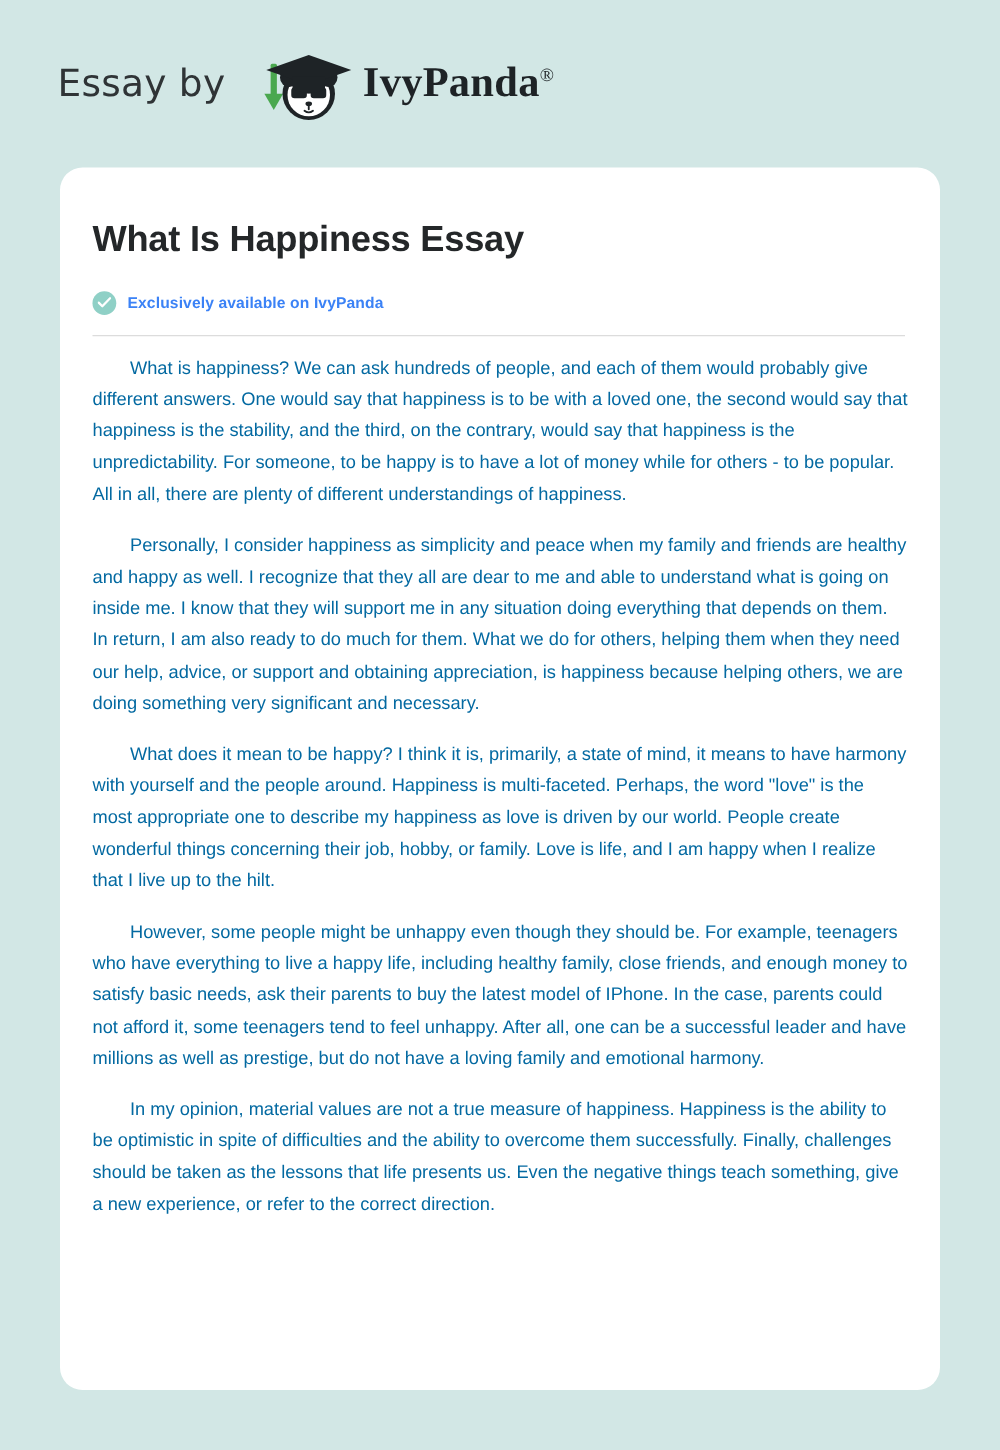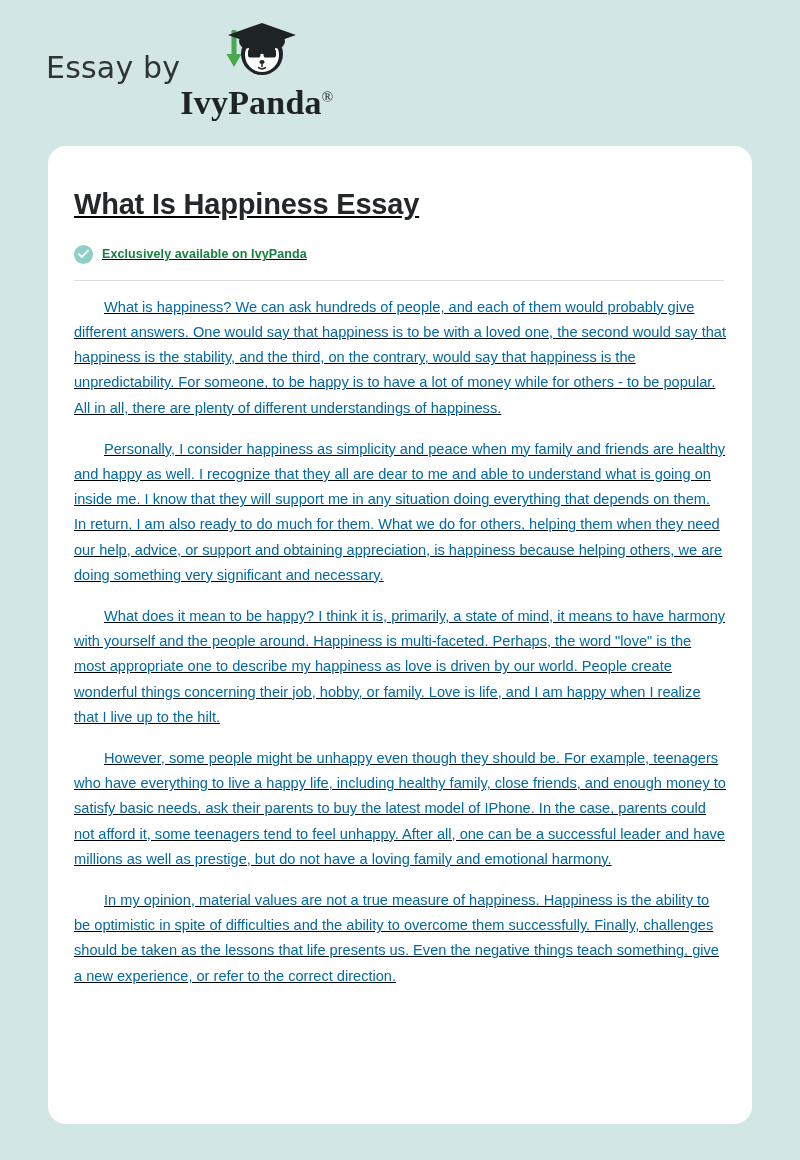--- a/index.html
+++ b/index.html
@@ -19,35 +19,34 @@
   .masthead {
     height: 134px;
     display: flex;
     align-items: center;
     padding-left: 46px;
     box-sizing: border-box;
   }
   .masthead-inner {
     display: flex;
     align-items: center;
-    gap: 0;
+    gap: 22px;
   }
   .essay-by {
     font-family: "DejaVu Sans", sans-serif;
     font-size: 30px;
     font-weight: 400;
     color: #2f3436;
     letter-spacing: .2px;
     white-space: nowrap;
   }
   .brand-lockup {
     display: flex;
     align-items: center;
     gap: 8px;
-    flex-direction: column;
   }
   .panda-logo {
     width: 80px;
     height: 62px;
     display: block;
     margin-top: 2px;
   }
   .wordmark {
     font-family: "Liberation Serif", serif;
     font-size: 34px;
@@ -62,29 +61,28 @@
     font-size: 15px;
     vertical-align: super;
     font-weight: 400;
     line-height: 1;
   }
 
   
   .card {
     position: absolute;
     left: 48px;
-    top: 146px;
+    top: 134px;
     width: 704px;
     height: 978px;
     background: #ffffff;
     border-radius: 18px;
     box-sizing: border-box;
     padding: 28px 28px 16px 26px;
     overflow: hidden;
-    text-decoration: underline;
   }
   .doc-title {
     font-family: "Liberation Sans", sans-serif;
     font-size: 29px;
     font-weight: 700;
     color: #242729;
     margin: 13px 0 0 0;
     letter-spacing: -.2px;
     line-height: 1.2;
   }
@@ -106,21 +104,21 @@
     position: absolute;
     left: 4px;
     top: 4.5px;
     width: 11px;
     height: 10px;
   }
   .badge-text {
     font-family: "Liberation Sans", sans-serif;
     font-size: 12.5px;
     font-weight: 700;
-    color: #15803d;
+    color: #3b82f6;
     letter-spacing: .1px;
   }
   .divider {
     height: 1px;
     background: #dcdcdc;
     margin: 16px 0 0 0;
     width: 650px;
   }
   .body-text {
     margin-top: 14px;

